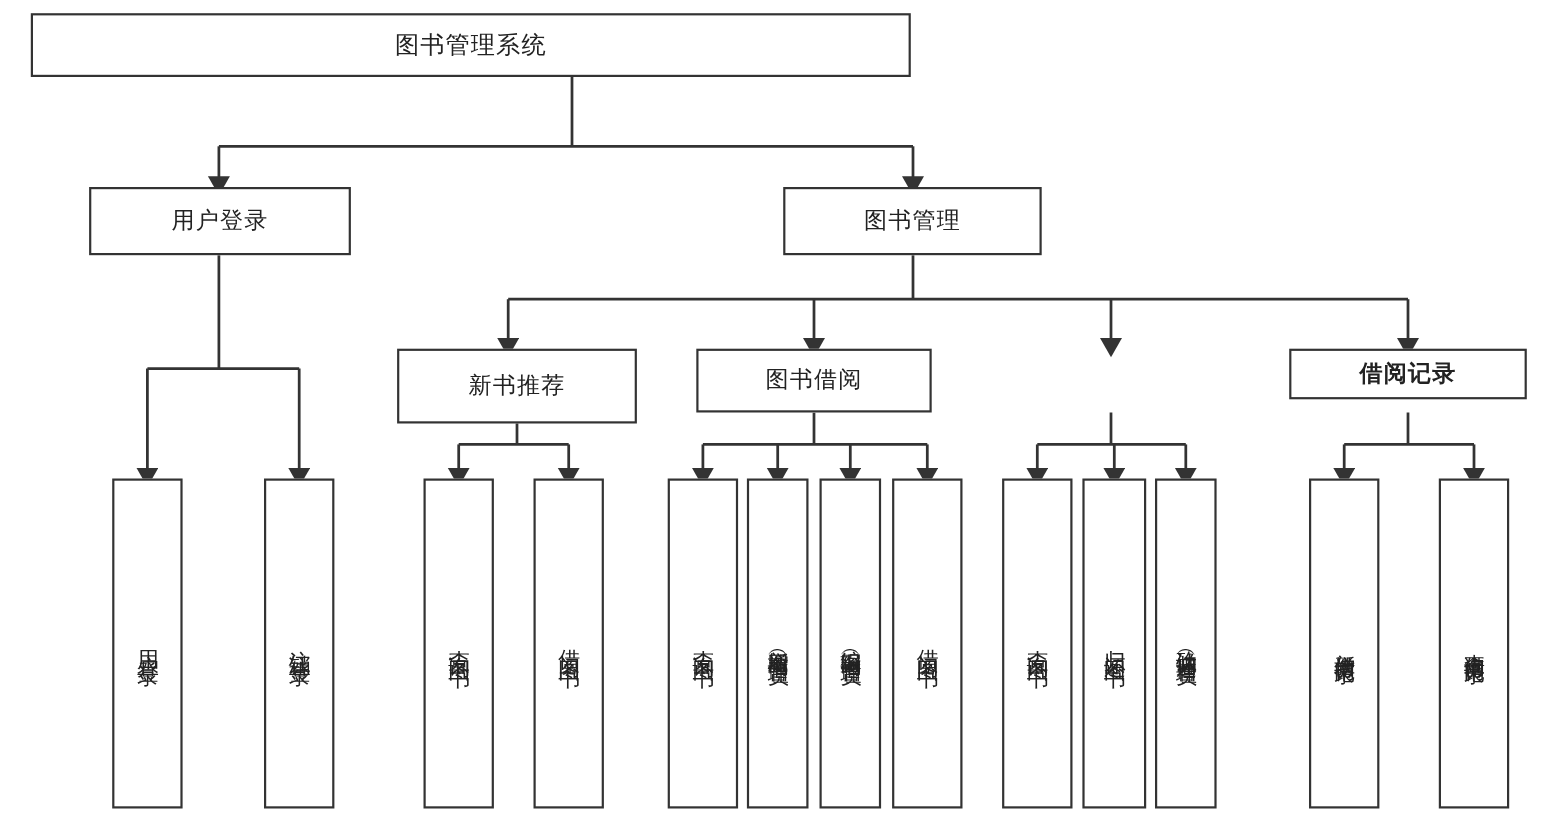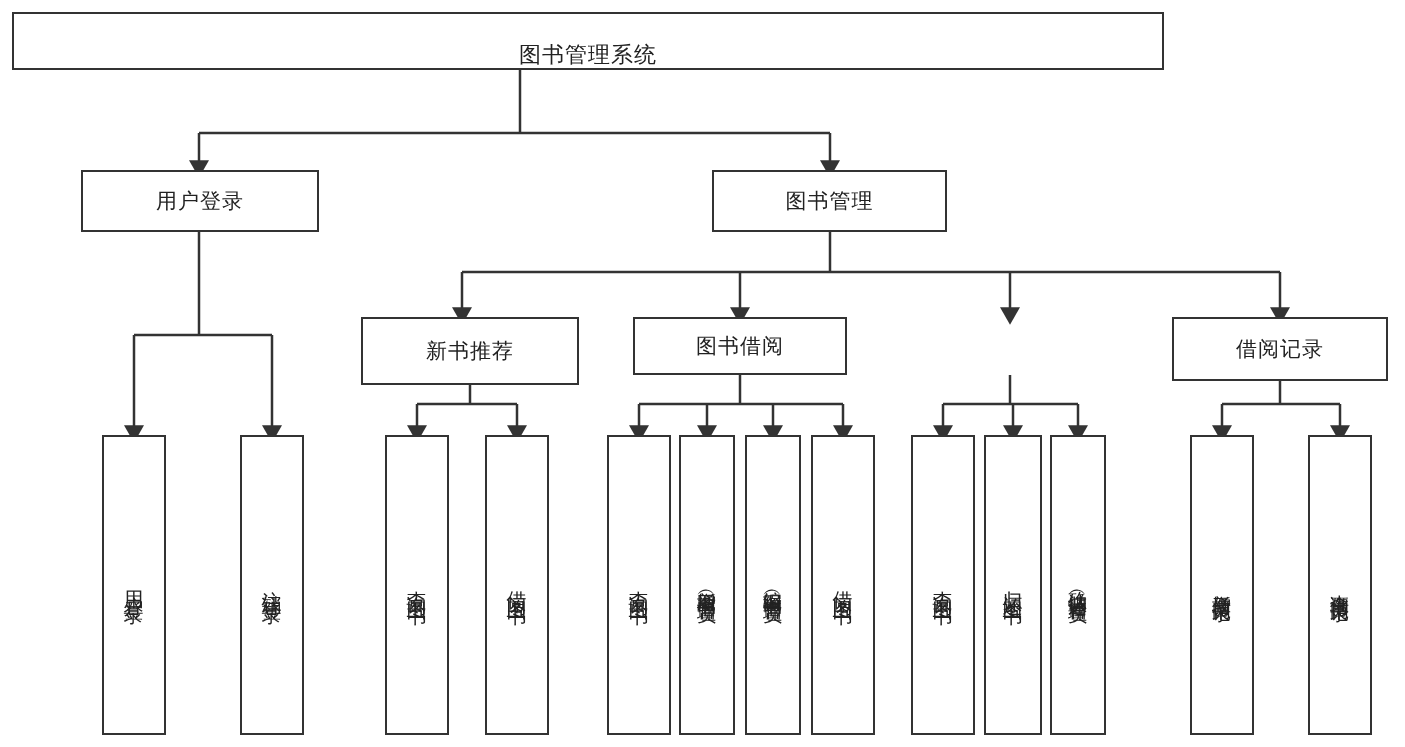--- a/index.html
+++ b/index.html
@@ -132,38 +132,38 @@
       <path d="M1013,404 L1013,429" marker-end="url(#arrow)"></path>
       <path d="M1078,404 L1078,429" marker-end="url(#arrow)"></path>
 
       <path d="M1280,375 L1280,404"></path>
       <path d="M1222,404 L1340,404"></path>
       <path d="M1222,404 L1222,429" marker-end="url(#arrow)"></path>
       <path d="M1340,404 L1340,429" marker-end="url(#arrow)"></path>
     </g>
   </svg>
 
-  <div class="node-box root" style="left: 12px; top: 12px; width: 1152px; height: 58px; align-items: flex-end;">
+  <div class="node-box root" style="left: 28px; top: 12px; width: 800px; height: 58px;">
     <span class="node-label-h">图书管理系统</span>
   </div>
 
   <div class="node-box" style="left: 81px; top: 170px; width: 238px; height: 62px;">
     <span class="node-label-h">用户登录</span>
   </div>
   <div class="node-box" style="left: 712px; top: 170px; width: 235px; height: 62px; justify-content: center;">
     <span class="node-label-h">图书管理</span>
   </div>
 
   <div class="node-box" style="left: 361px; top: 317px; width: 218px; height: 68px;">
     <span class="node-label-h">新书推荐</span>
   </div>
   <div class="node-box" style="left: 633px; top: 317px; width: 214px; height: 58px;">
     <span class="node-label-h">图书借阅</span>
   </div>
-  <div class="node-box" style="left: 1172px; top: 317px; width: 216px; height: 64px;">
+  <div class="node-box" style="left: 1172px; top: 317px; width: 216px; height: 46px; font-weight: bold;">
     <span class="node-label-h">借阅记录</span>
   </div>
 
   <div class="leaf-box" style="left: 102px; top: 435px; width: 64px; height: 300px;">
     <span class="node-label-v">用户登录</span>
   </div>
   <div class="leaf-box" style="left: 240px; top: 435px; width: 64px; height: 300px;">
     <span class="node-label-v">注销登录</span>
   </div>
   <div class="leaf-box" style="left: 385px; top: 435px; width: 64px; height: 300px;">

